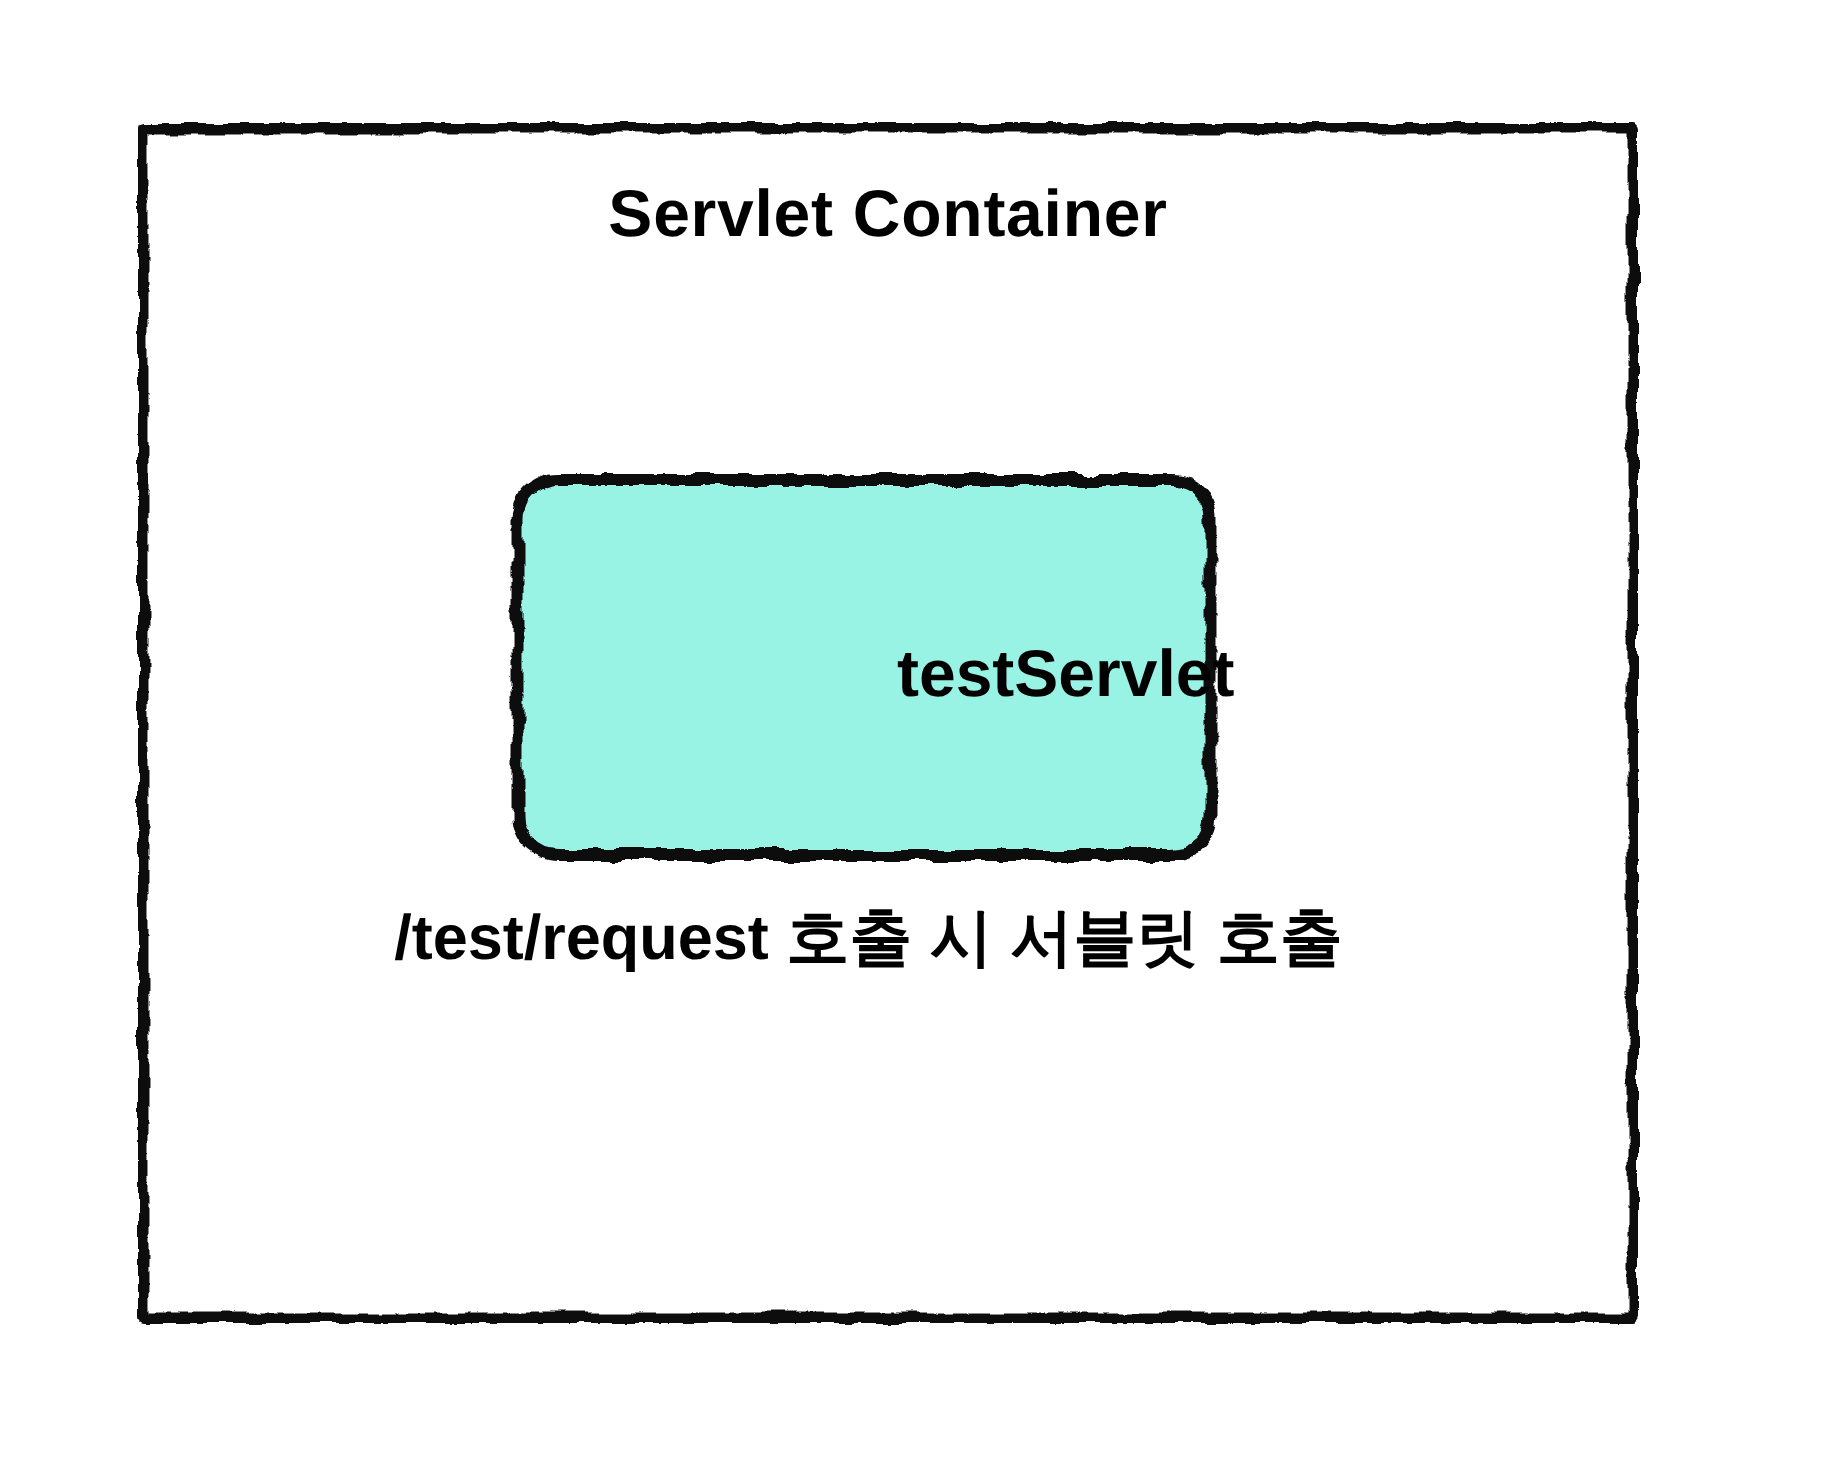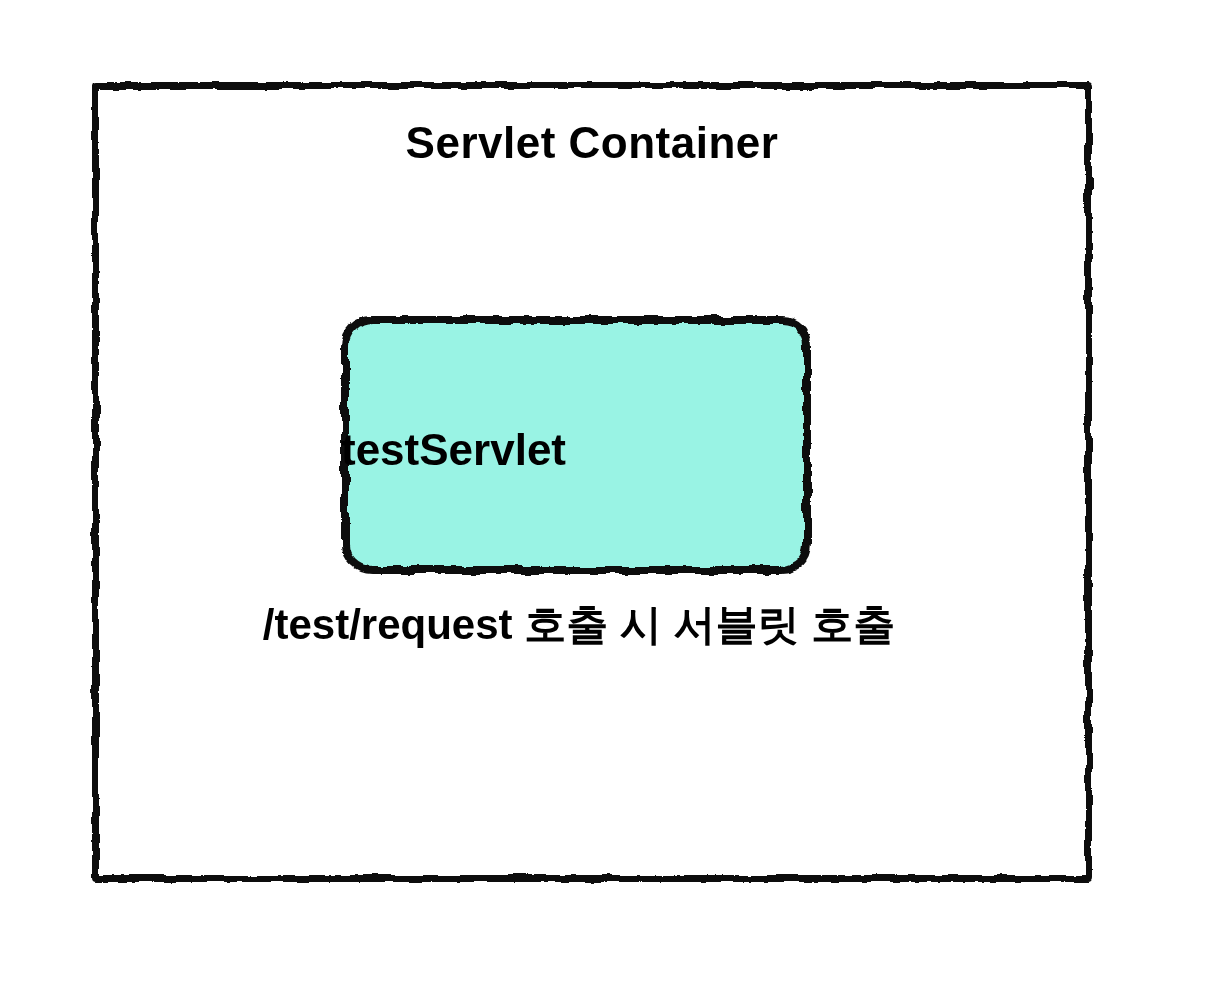--- a/index.html
+++ b/index.html
@@ -51,23 +51,24 @@
     background: #99F3E4;
     border: 8px solid #111111;
     border-radius: 30px;
     filter: url(#roughen2);
   }
   .servlet-label {
     position: absolute;
     left: 341px;
     top: 425px;
     width: 470px;
-    text-align: left;
+    text-align: right;
     font-size: 44px;
     font-weight: 700;
+    padding-left: 12px;
   }
   .caption {
     position: absolute;
     left: 79px;
     top: 597px;
     width: 1000px;
     text-align: center;
     font-size: 42px;
     font-weight: 700;
   }

